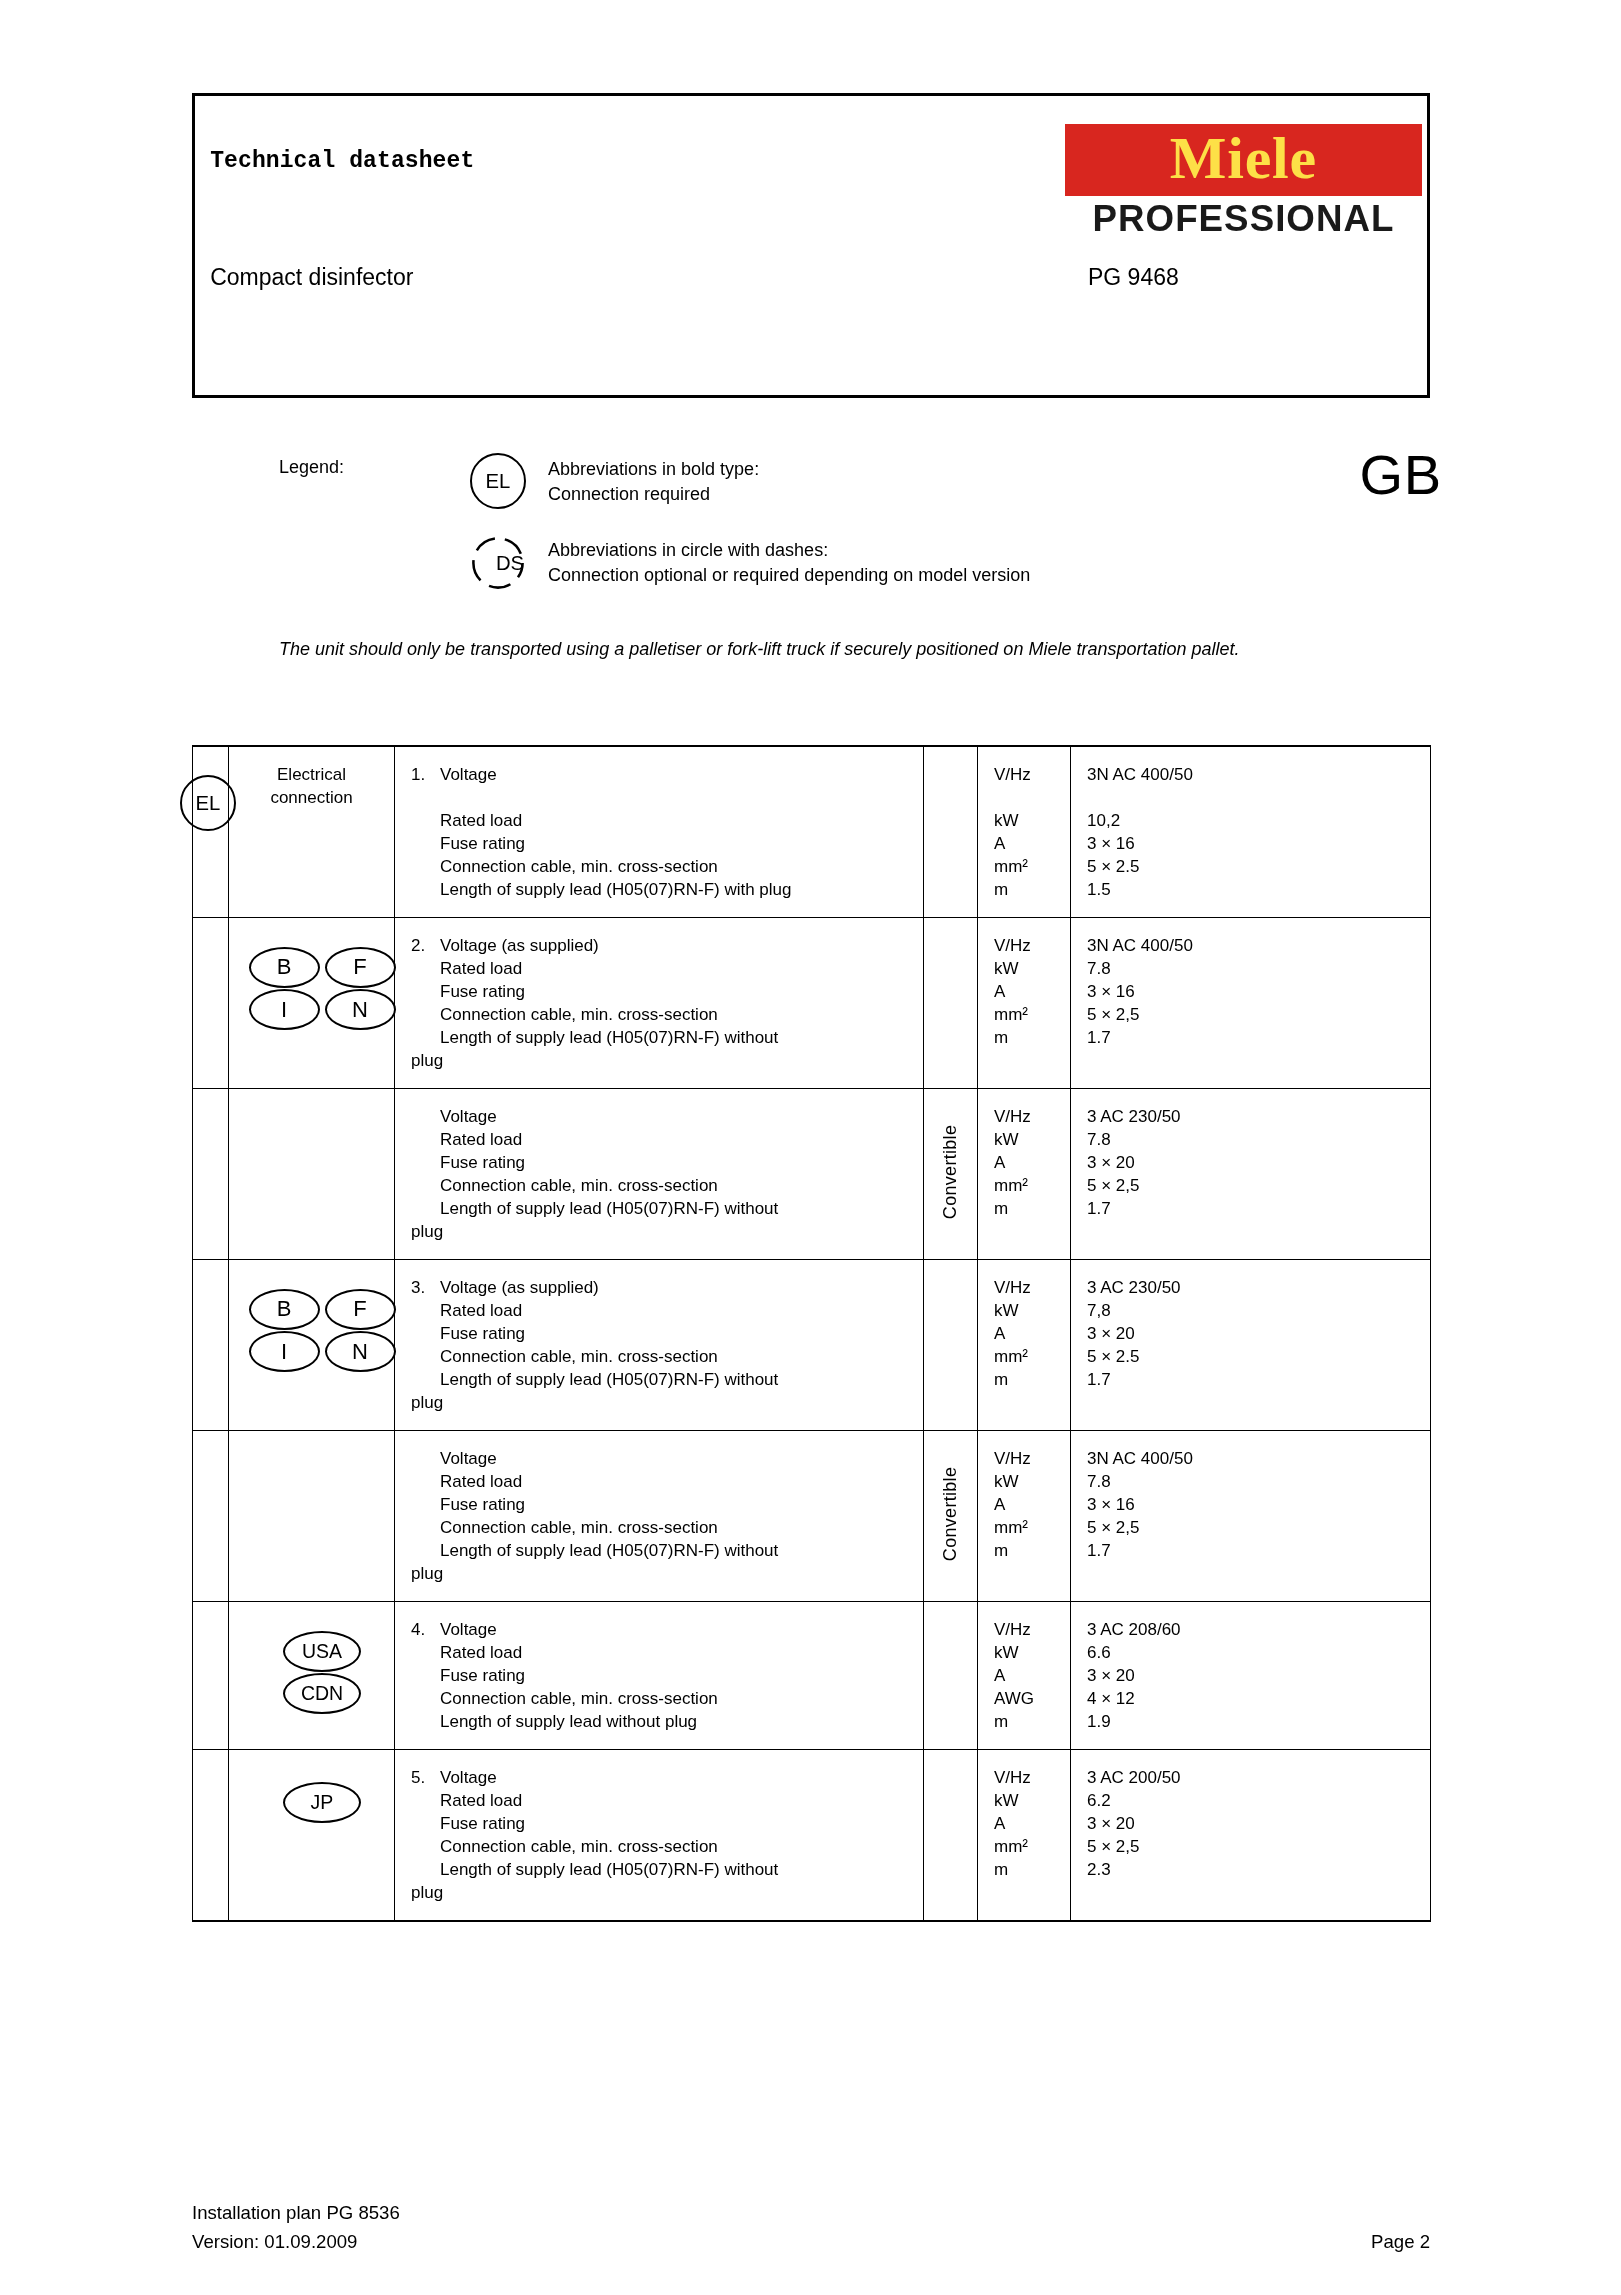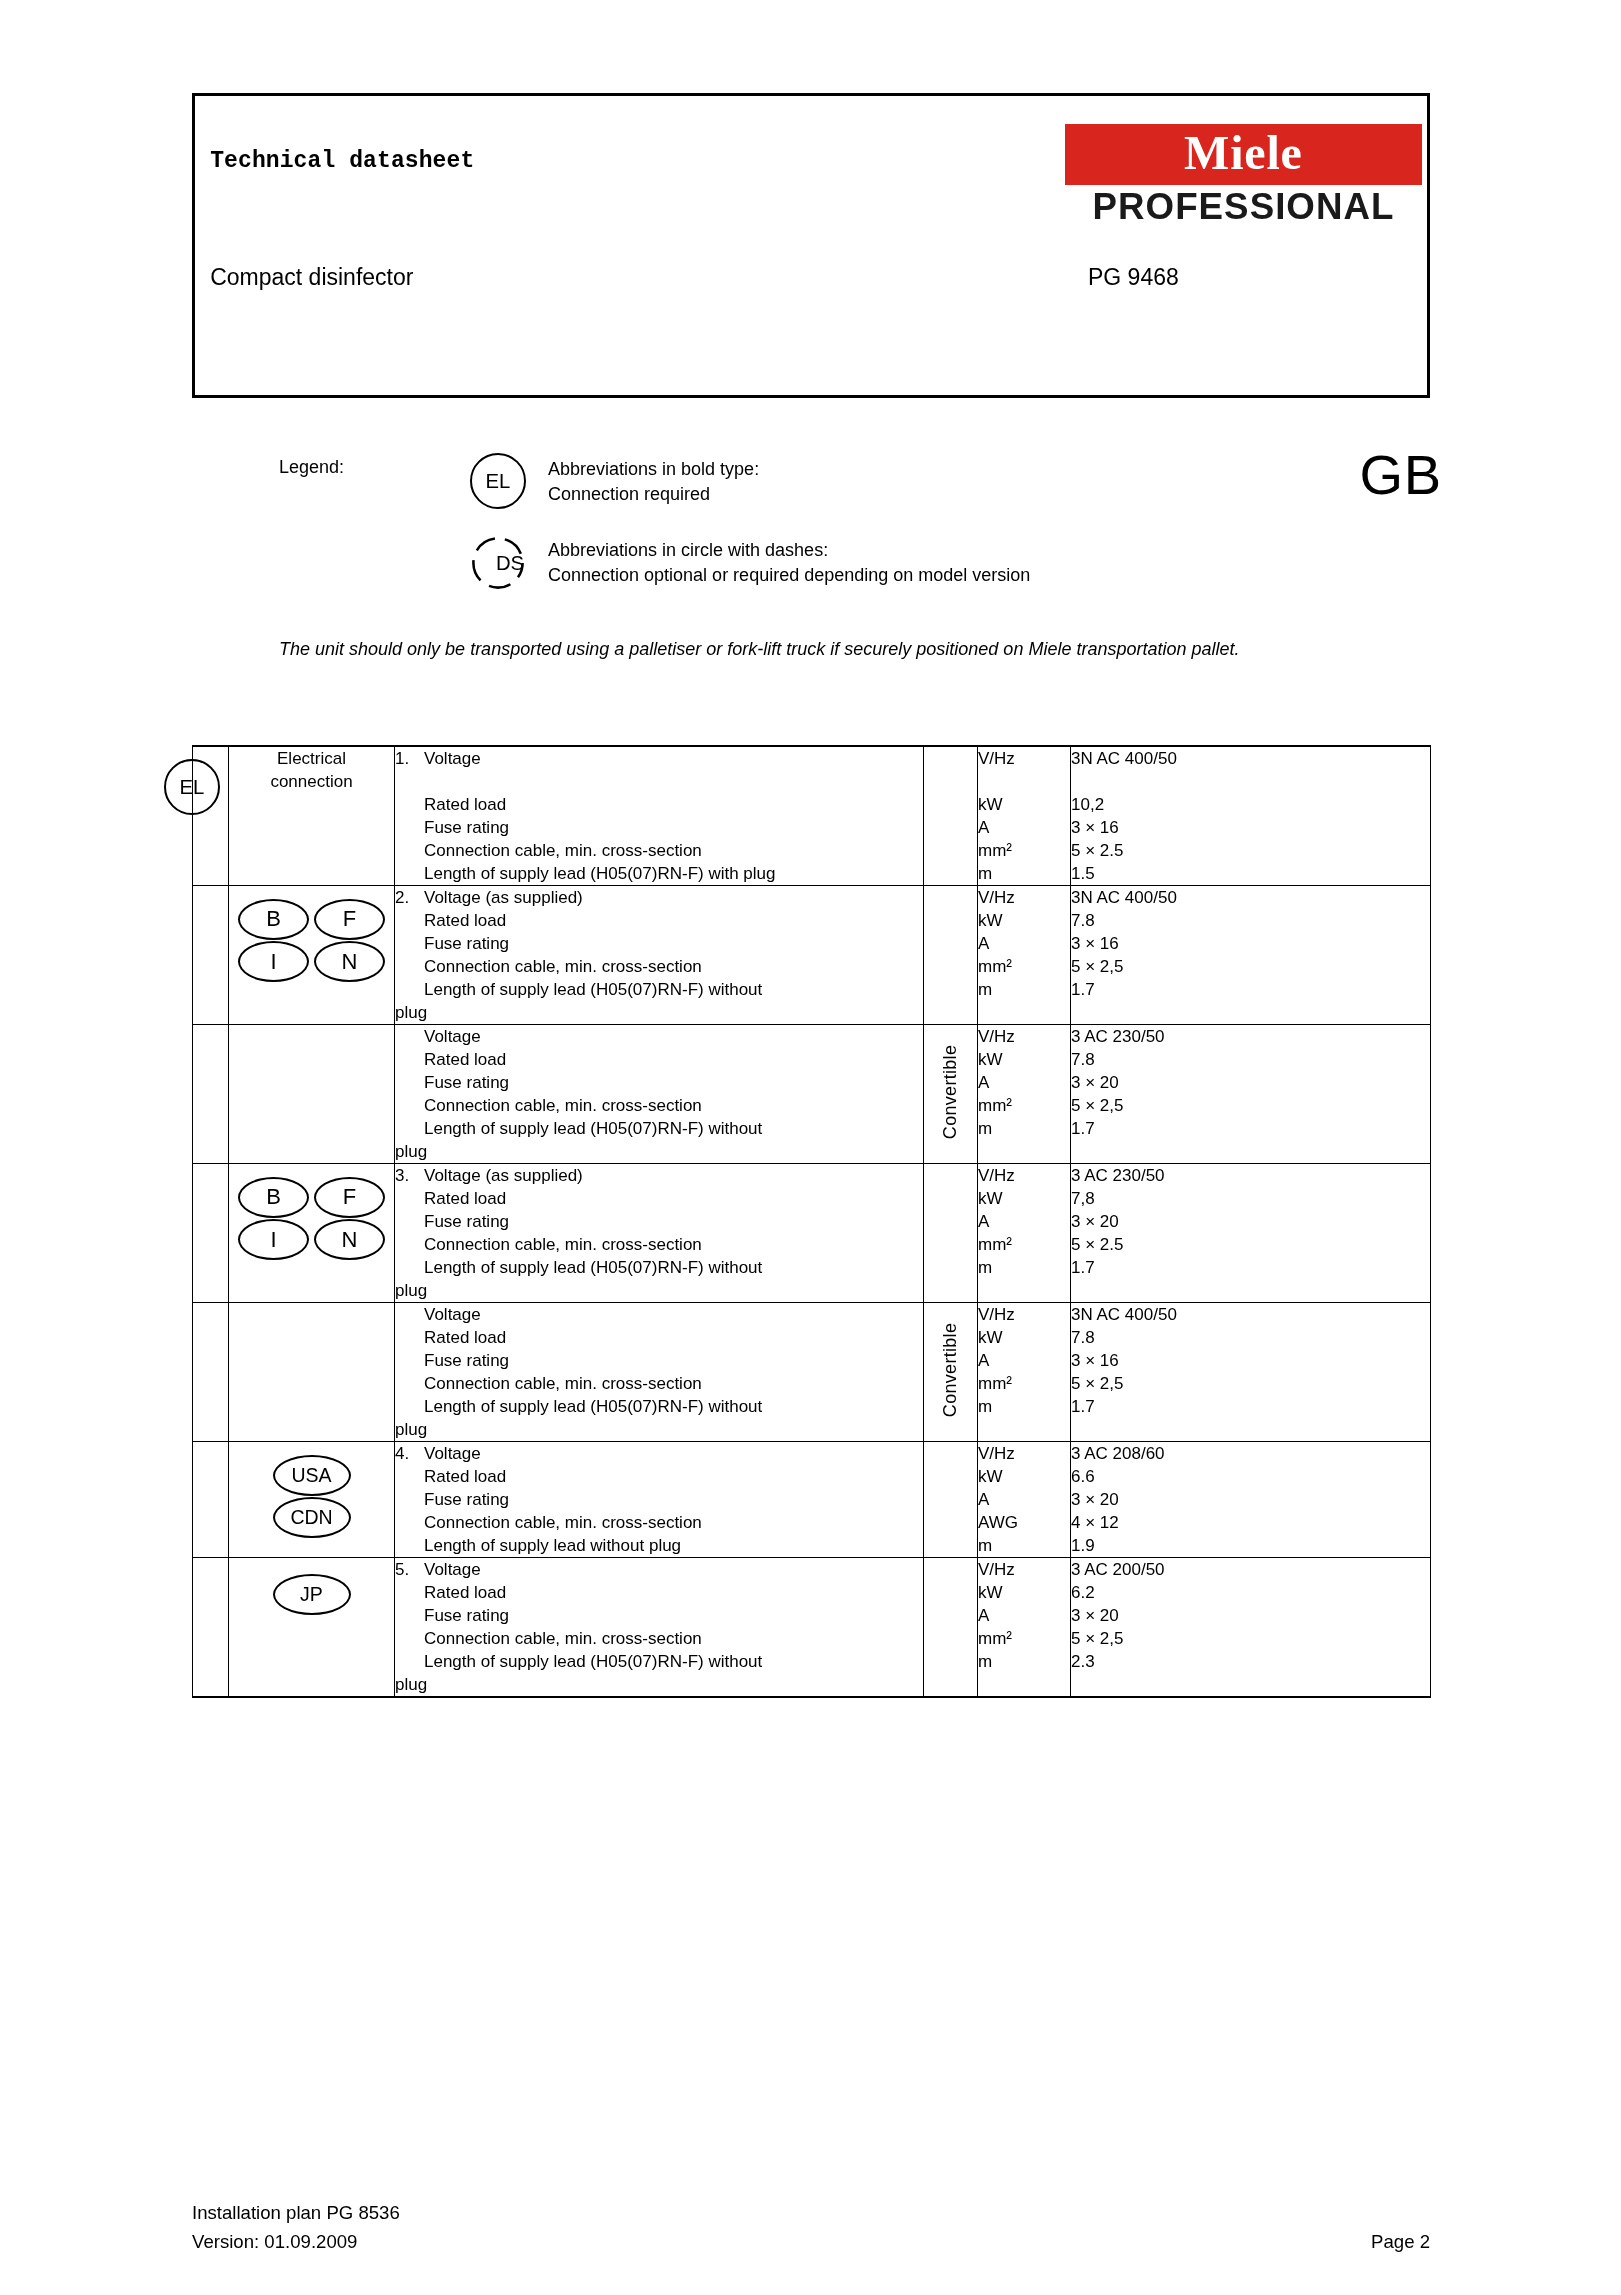--- a/index.html
+++ b/index.html
@@ -57,23 +57,23 @@
     width: 357px;
   }
   .brand-mark {
     background: #d8261f;
     text-align: center;
     padding: 5.1px 0 8.5px 0;
   }
   .brand-mark-text {
     font-family: "Liberation Serif", serif;
     font-weight: bold;
-    font-size: 48px;
+    font-size: 60px;
     line-height: 0.98;
-    color: #ffffff;
+    color: #fde047;
     letter-spacing: 0.8px;
   }
   .brand-sub {
     font-family: "Liberation Sans", sans-serif;
     font-weight: bold;
     font-size: 36px;
     line-height: 1.1;
     letter-spacing: 1px;
     text-align: center;
     color: #1a1a1a;
@@ -143,21 +143,21 @@
     left: 192px;
     top: 745px;
     width: 1238px;
     border-collapse: collapse;
     table-layout: fixed;
     font-size: 17px;
   }
   .dt td {
     border: 0.8px solid #000;
     vertical-align: top;
-    padding: 0;
+    padding: 16px;
   }
   .dt .thick-top { border-top: 2.5px solid #000; }
   .dt .thick-bottom { border-bottom: 2.5px solid #000; }
   .col-sym   { width: 36px; }
   .col-label { width: 166px; }
   .col-desc  { width: 529px; }
   .col-conv  { width: 54px; }
   .col-unit  { width: 93px; }
   .col-val   { width: 360px; }
 

